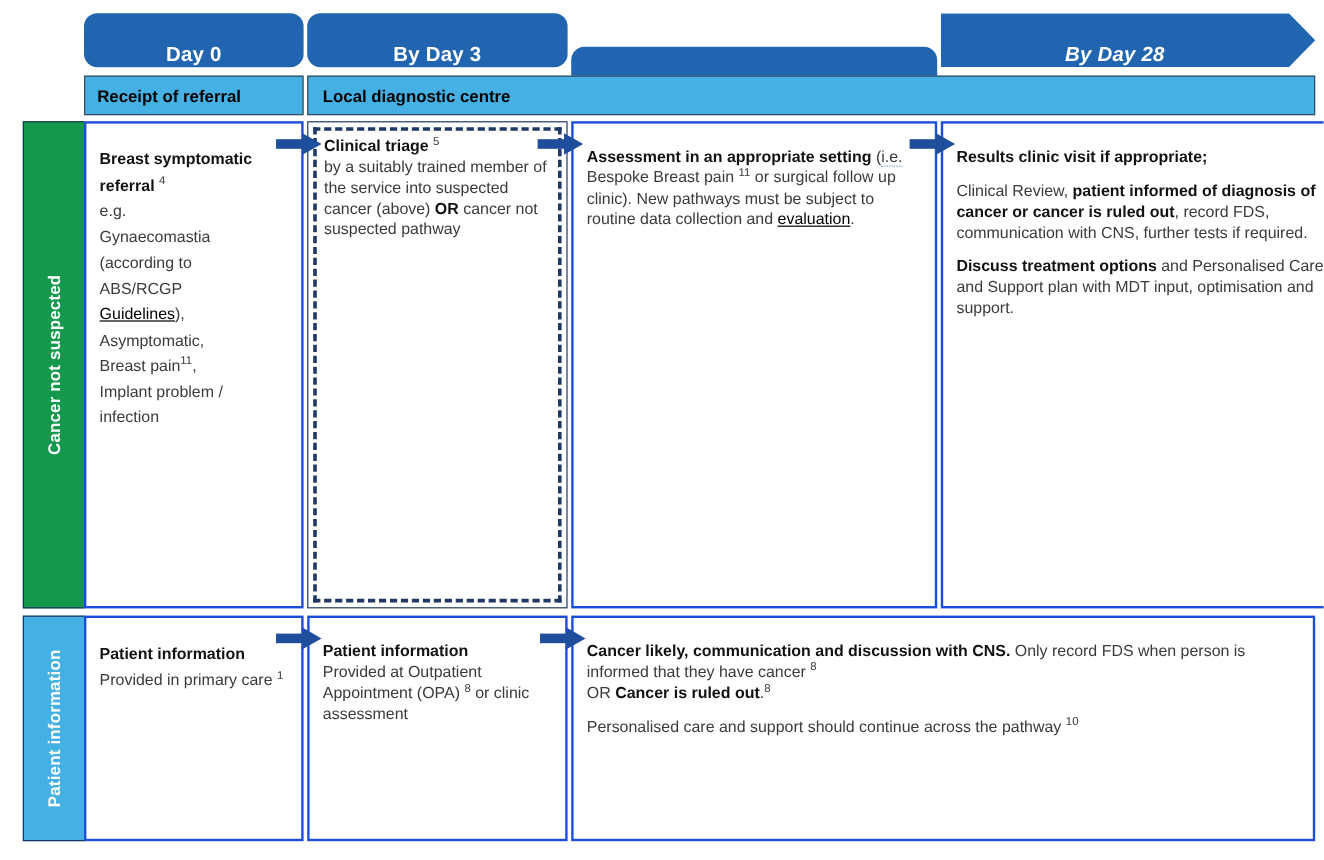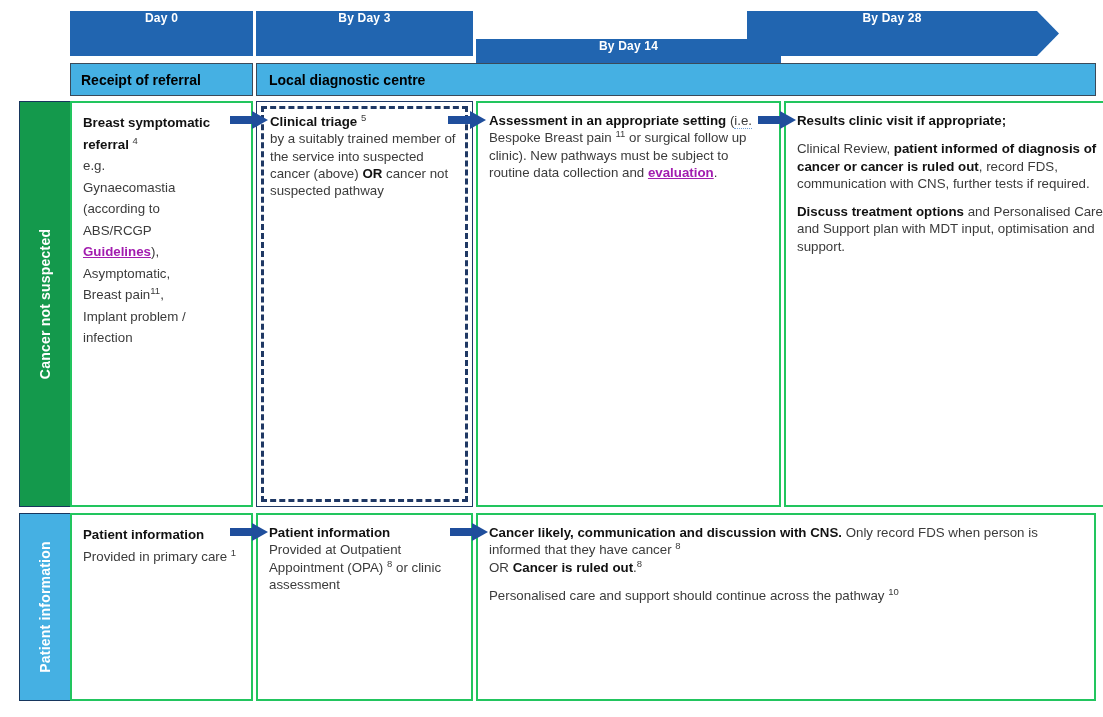--- a/index.html
+++ b/index.html
@@ -10,23 +10,24 @@
     color:#1a1a1a;
     overflow:hidden;
   }
   .stage{position:relative;width:1103px;height:717px;}
 
   
   .phase{
     position:absolute;top:11px;height:45px;
     background:#2165b0;
     color:#ffffff;
-    font-size:12px;font-weight:bold;
-    display:flex;align-items:flex-start;justify-content:center;
+    font-size:17px;font-weight:bold;
+    display:flex;align-items:flex-end;justify-content:center;
     letter-spacing:.2px;
+    border-radius:11px;
   }
   .phase.last{
     background:transparent;
     padding:0;
   }
   .phase.last .arrowbody{
     position:absolute;inset:0;
     background:#2165b0;
     -webkit-clip-path:polygon(0 0, calc(100% - 22px) 0, 100% 50%, calc(100% - 22px) 100%, 0 100%);
     clip-path:polygon(0 0, calc(100% - 22px) 0, 100% 50%, calc(100% - 22px) 100%, 0 100%);
@@ -61,63 +62,63 @@
     color:#ffffff;
     font-size:14px;font-weight:bold;
     letter-spacing:.2px;
   }
 
   
   .box{
     position:absolute;
     box-sizing:border-box;
     background:#ffffff;
-    border:2px solid #22c55e;
-    padding:9px 10px 8px 11px;
+    border:2px solid #1d4ed8;
+    padding:19px 10px 8px 11px;
     font-size:13.3px;
     line-height:1.30;
     color:#3b3b3b;
     overflow:hidden;
   }
   .box.loose{line-height:1.62;}
   .box.outerthin{border:1px solid #1f3864;padding:0;}
   .dashinner{
     position:absolute;
     left:4px;top:4px;right:4px;bottom:4px;
     border:3px dashed #1f3864;
     box-sizing:border-box;
   }
   .dashtext{
     position:absolute;left:13px;top:11px;right:13px;
     font-size:13.3px;line-height:1.30;color:#3b3b3b;
   }
 
   b{color:#121212;font-weight:bold;}
   sup{font-size:9.5px;vertical-align:super;line-height:0;}
-  .lnk{color:#a21caf;text-decoration:underline;font-weight:bold;}
+  .lnk{color:#000000;text-decoration:underline;}
   .sq{border-bottom:1px dotted #6f9fd8;}
   .gap{display:block;height:11px;}
 
   p{margin:0;}
 </style>
 </head>
 <body>
 
 <div class="stage">
 
   <div class="phase" style="left:70px;width:183px;">
     <span>Day 0</span>
   </div>
   <div class="phase" style="left:256px;width:217px;">
     <span>By Day 3</span>
   </div>
   <div class="phase" style="left:476px;width:305px;margin-top:28px;">
     <span>By Day 14</span>
   </div>
-  <div class="phase last" style="left:747px;width:312px;">
+  <div class="phase last" style="left:784px;width:312px;font-style:italic;">
     <span class="arrowbody"></span>
     <span class="plabel">By Day 28</span>
   </div>
 
   <div class="band" style="left:70px;width:183px;">
     <span>Receipt of referral</span>
   </div>
   <div class="band centerish" style="left:256px;width:840px;padding-left:12px;">
     <span>Local diagnostic centre</span>
   </div>

